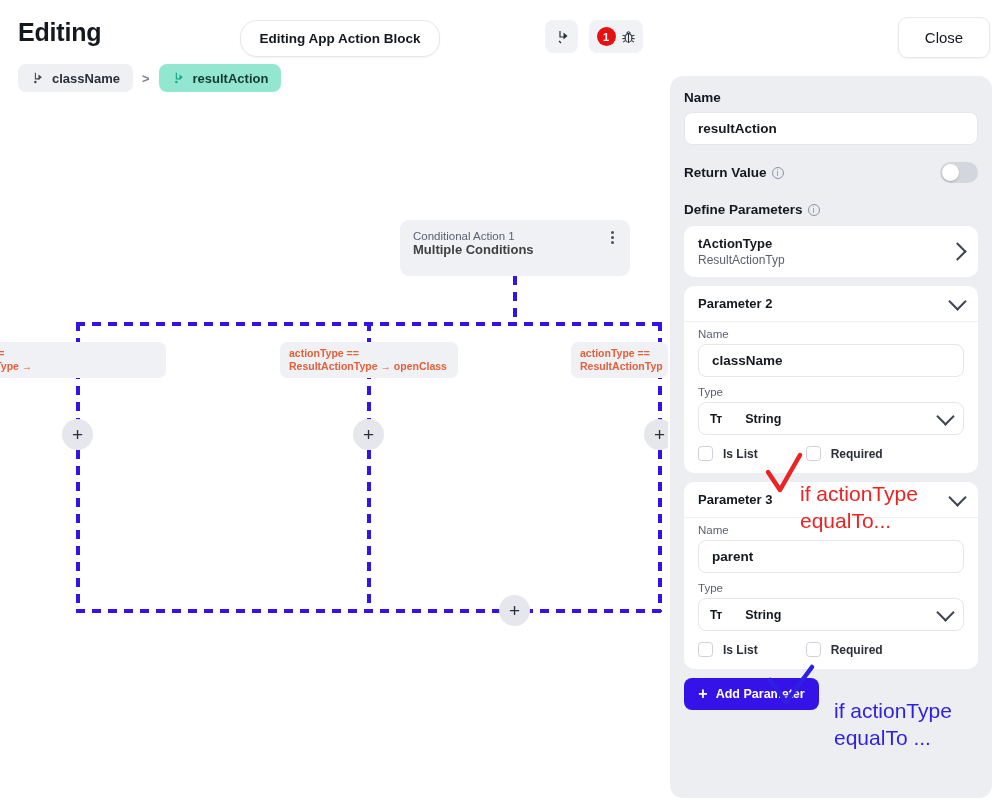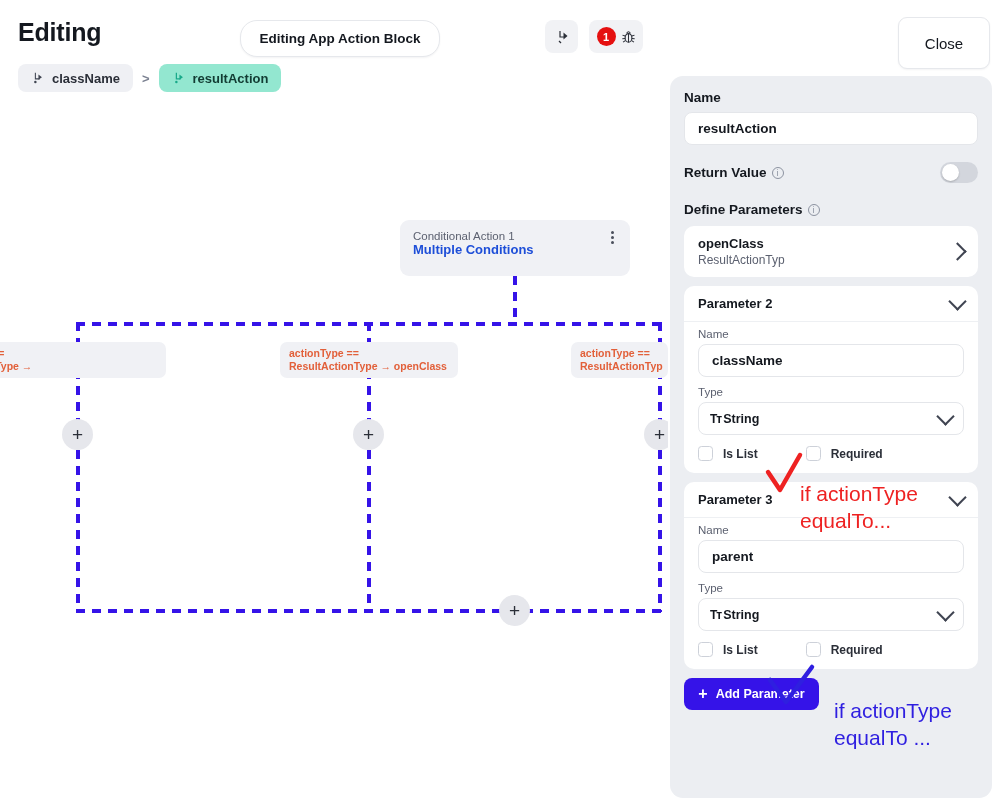--- a/index.html
+++ b/index.html
@@ -31,21 +31,21 @@
     cursor: pointer;
   }
   #btn-action-flow { left: 545px; width: 33px; }
   #btn-debug { left: 589px; width: 54px; padding: 0 6px; }
   .badge-count {
     width: 19px; height: 19px; border-radius: 50%;
     background: #e51010; color: #fff; font-size: 11px; font-weight: bold;
     display: flex; align-items: center; justify-content: center;
   }
   .close-btn {
-    position: absolute; left: 898px; top: 17px; width: 92px; height: 52px;
+    position: absolute; left: 898px; top: 17px; width: 92px; height: 41px;
     background: #ffffff; border: 1px solid #e6e8ec; border-radius: 9px;
     font-family: "Liberation Sans", sans-serif;
     font-size: 15px; color: #14181f; cursor: pointer;
     box-shadow: 0 1px 2px rgba(16,24,40,.05);
   }
 
   
   .breadcrumb { position: absolute; left: 18px; top: 64px; display: flex; align-items: center; gap: 9px; }
   .crumb {
     display: flex; align-items: center; gap: 7px;
@@ -56,21 +56,21 @@
   .crumb.active { background: #93e7d0; color: #123c33; }
   .crumb-sep { font-size: 13px; color: #7b8191; font-weight: bold; }
 
   
   #canvas { position: absolute; left: 0; top: 100px; width: 668px; height: 710px; background: #ffffff; overflow: hidden; }
   .cond-card {
     position: absolute; left: 400px; top: 120px; width: 230px; height: 56px;
     background: #f0f1f5; border-radius: 9px; padding: 10px 13px;
   }
   .cond-card .sub { font-size: 11.5px; color: #5c6170; }
-  .cond-card .ttl { font-size: 13px; font-weight: bold; color: #1d4ed8; }
+  .cond-card .ttl { font-size: 13px; font-weight: bold; color: #404040; }
   .kebab { position: absolute; right: 11px; top: 11px; width: 14px; cursor: pointer; }
   .kebab i { display: block; width: 3px; height: 3px; border-radius: 50%; background: #4a4f5c; margin: 0 auto 2px; }
 
   .dashline { position: absolute; background-image: repeating-linear-gradient(90deg,#3513e8 0 9px,transparent 9px 16px); height: 4px; }
   .dashline.v { background-image: repeating-linear-gradient(180deg,#3513e8 0 9px,transparent 9px 16px); width: 4px; height: auto; }
 
   .cond-label {
     position: absolute; background: #f0f1f5; border-radius: 7px;
     padding: 5px 9px; font-size: 10.5px; font-weight: bold;
     color: #e2603a; line-height: 1.25; white-space: pre; overflow: hidden;
@@ -108,21 +108,21 @@
   .param-row { display: flex; align-items: center; justify-content: space-between; padding: 10px 14px; cursor: pointer; }
   .param-row .nm { font-size: 13px; font-weight: bold; color: #14181f; }
   .param-row .ty { font-size: 12px; color: #5c6170; margin-top: 2px; }
   .chev { width: 13px; height: 13px; border-right: 2px solid #3f4451; border-bottom: 2px solid #3f4451; }
   .chev.right { transform: rotate(-45deg); }
   .chev.down { transform: rotate(45deg); margin-top:-5px; }
   .param-body { padding: 2px 14px 12px 14px; }
   .mini-lbl { font-size: 11.5px; color: #5c6170; margin: 4px 0 4px; }
   .select-box {
     height: 33px; border: 1px solid #e4e6ea; border-radius: 8px; background: #fff;
-    display: flex; align-items: center; padding: 0 11px; gap: 2px; cursor: pointer;
+    display: flex; align-items: center; padding: 0 11px; gap: 24px; cursor: pointer;
   }
   .tt-icon { font-size: 12px; font-weight: bold; color: #14181f; letter-spacing: -1px; }
   .select-val { font-size: 12.5px; font-weight: bold; color: #14181f; flex: 1; }
   .checks { display: flex; align-items: flex-end; gap: 10px; margin-top: 11px; }
   .cbox { width: 15px; height: 15px; border: 1.5px solid #cdd1d9; border-radius: 3.5px; background: #fff; cursor: pointer; }
   .ctext { font-size: 12px; font-weight: bold; color: #2b2f38; }
   .add-param {
     display: flex; align-items: center; justify-content: center; gap: 8px;
     width: 135px; height: 32px; background: #3513e8; border: none; border-radius: 8px;
     color: #fff; font-family: "Liberation Sans", sans-serif; font-size: 12.5px; font-weight: bold; cursor: pointer;
@@ -230,21 +230,21 @@
     </div>
 
     <div class="lbl-strong" style="margin-top:19px; margin-bottom:9px;">
       <span>Define Parameters</span><i class="info-i">i</i>
     </div>
 
     
     <div class="card">
       <div class="param-row">
         <div>
-          <div class="nm">openClass</div>
+          <div class="nm">tActionType</div>
           <div class="ty">ResultActionTyp</div>
         </div>
         <div class="chev right"></div>
       </div>
     </div>
 
     
     <div class="card">
       <div class="param-row" style="border-bottom:1px solid #eef0f3;gap:40px;">
         <div class="nm">Parameter 2</div>

